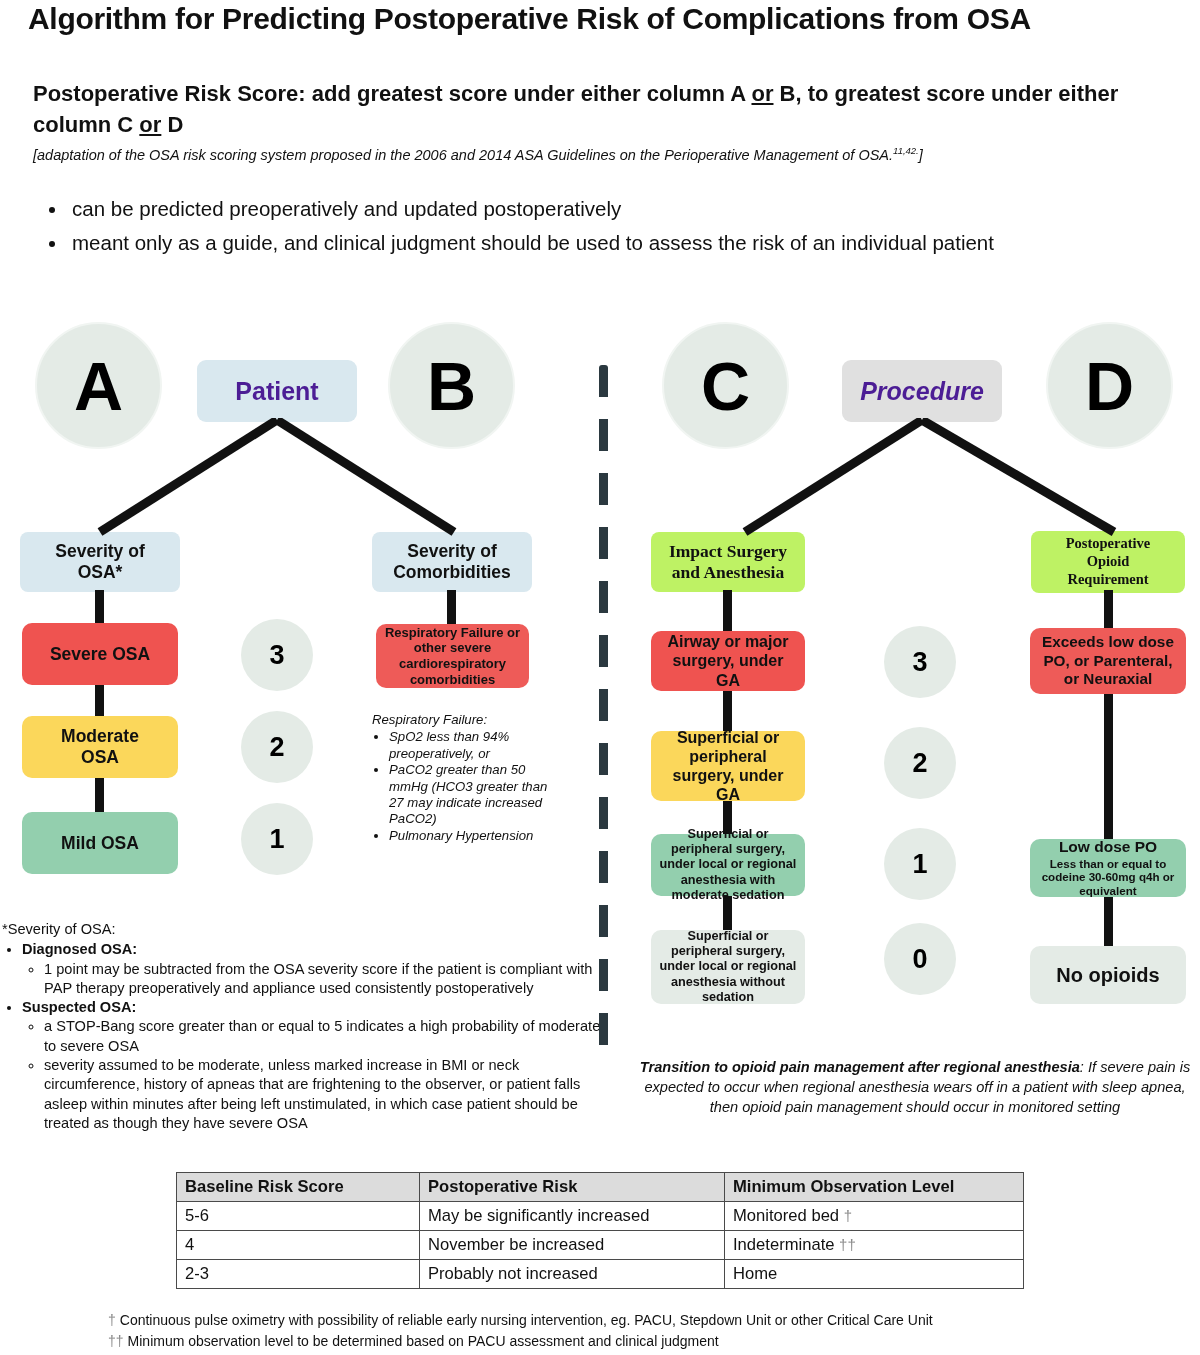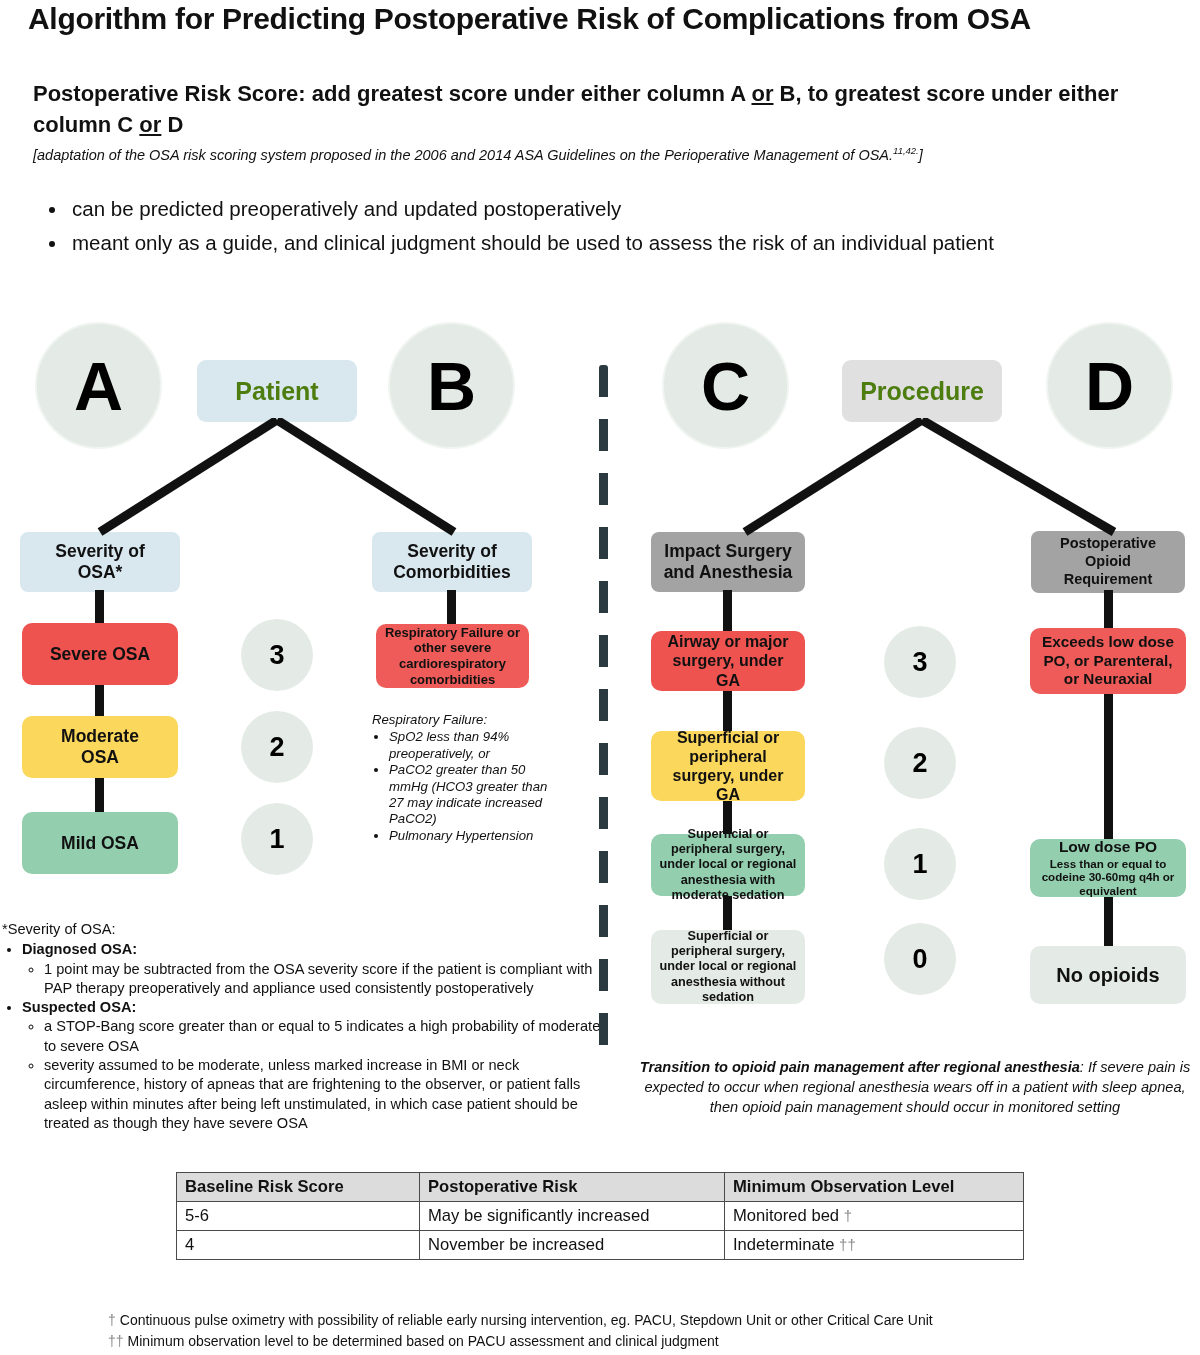--- a/index.html
+++ b/index.html
@@ -63,36 +63,36 @@
     border: 2px solid #f1f5f2;
     display: flex; align-items: center; justify-content: center;
     font-size: 68px; font-weight: bold;
     color: #000;
   }
   .group-chip {
     position: absolute;
     border-radius: 9px;
     display: flex; align-items: center; justify-content: center;
     font-size: 25px; font-weight: bold;
-    color: #4d7c0f;
+    color: #4c1d95;
     text-align: center;
   }
   .chip-patient { background: #d9e8ef; }
   .chip-procedure { background: #e0e0e0; }
 
   .subhead {
     position: absolute;
     border-radius: 8px;
     display: flex; align-items: center; justify-content: center;
     text-align: center;
     font-weight: bold;
     line-height: 1.22;
   }
   .subhead.blue { background: #d9e8ef; }
-  .subhead.grey { background: #a3a3a3; }
+  .subhead.grey { background: #bef264; font-family: Liberation Serif, serif; }
 
   .node {
     position: absolute;
     border-radius: 10px;
     display: flex; flex-direction: column;
     align-items: center; justify-content: center;
     text-align: center;
     font-weight: bold;
     line-height: 1.2;
     z-index: 3;
@@ -226,21 +226,21 @@
   <li>can be predicted preoperatively and updated postoperatively</li>
   <li>meant only as a guide, and clinical judgment should be used to assess the risk of an individual patient</li>
 </ul>
 
 <div class="letter-circle" style="left:35px; top:322px;">A</div>
 <div class="letter-circle" style="left:388px; top:322px;">B</div>
 <div class="letter-circle" style="left:662px; top:322px;">C</div>
 <div class="letter-circle" style="left:1046px; top:322px;">D</div>
 
 <div class="group-chip chip-patient" style="left:197px; top:360px; width:160px; height:62px;">Patient</div>
-<div class="group-chip chip-procedure" style="left:842px; top:360px; width:160px; height:62px;">Procedure</div>
+<div class="group-chip chip-procedure" style="left:842px; top:360px; width:160px; height:62px;font-style:italic;">Procedure</div>
 
 <div class="divider"></div>
 
 <svg class="branch-svg" style="left:90px; top:418px;" width="380" height="118">
   <polyline points="187,2 10,114" fill="none" stroke="#111" stroke-width="9"></polyline>
   <polyline points="187,2 364,114" fill="none" stroke="#111" stroke-width="9"></polyline>
 </svg>
 
 <svg class="branch-svg" style="left:735px; top:418px;" width="395" height="118">
   <polyline points="187,2 10,114" fill="none" stroke="#111" stroke-width="9"></polyline>
@@ -370,20 +370,28 @@
       </td>
     </tr>
     <tr>
       <td class="score">4</td>
       <td class="risk">November be increased</td>
       <td class="obs">
         <span>Indeterminate</span>
         <span class="dag">††</span>
       </td>
     </tr>
+    <tr>
+      <td class="score">2-3</td>
+      <td class="risk">Probably not increased</td>
+      <td class="obs">
+        <span>Home</span>
+        <span class="dag"></span>
+      </td>
+    </tr>
   </tbody>
 </table>
 
 <div class="footnotes">
   <div class="fn">
     <span class="dag">†</span><span>Continuous pulse oximetry with possibility of reliable early nursing intervention, eg. PACU, Stepdown Unit or other Critical Care Unit</span>
   </div>
   <div class="fn">
     <span class="dag">††</span><span>Minimum observation level to be determined based on PACU assessment and clinical judgment</span>
   </div>

